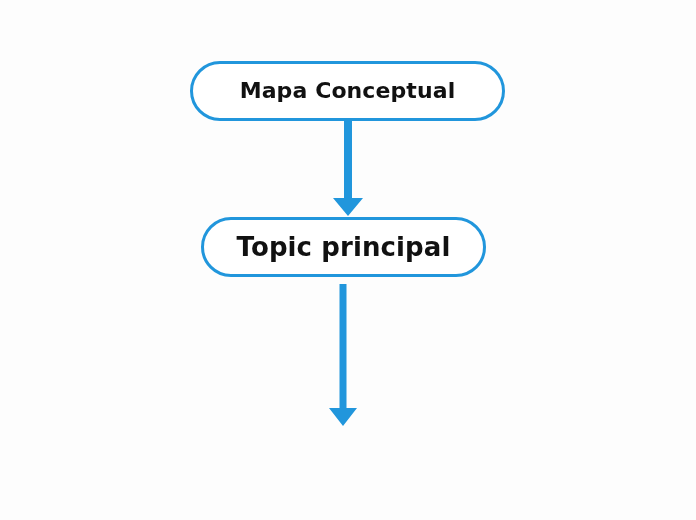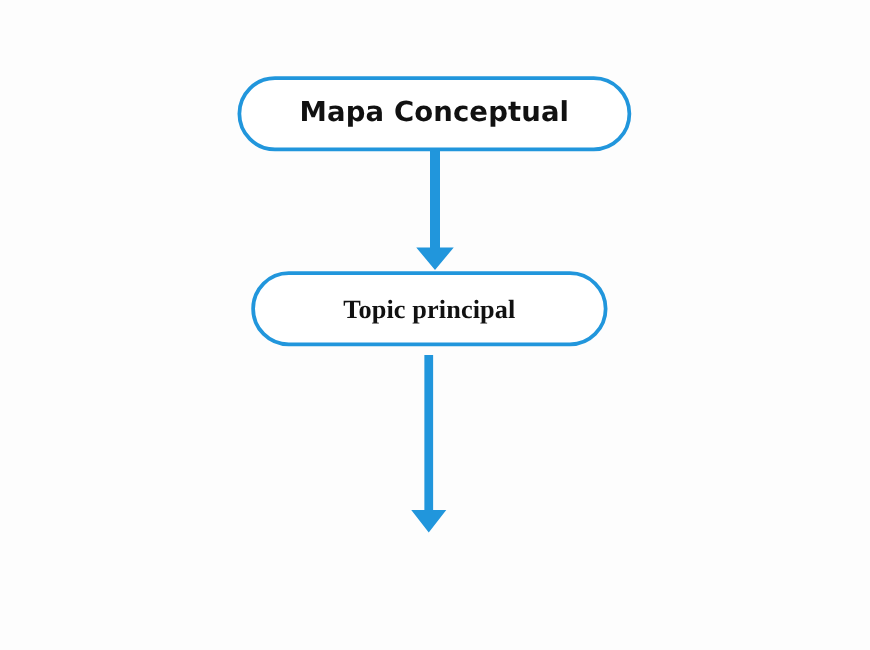--- a/index.html
+++ b/index.html
@@ -71,22 +71,21 @@
 
   
   #node-topic {
     left: 201px;
     top: 217px;
     width: 285px;
     height: 60px;
     border-width: 3px;
   }
   #node-topic .node-label {
-    font-size: 21px;
-    font-family: Liberation Serif, serif;
+    font-size: 26px;
   }
 
   
   #node-subtopic {
     left: 233px;
     top: 427px;
     width: 214px;
     height: 58px;
     border-width: 3px;
   }

